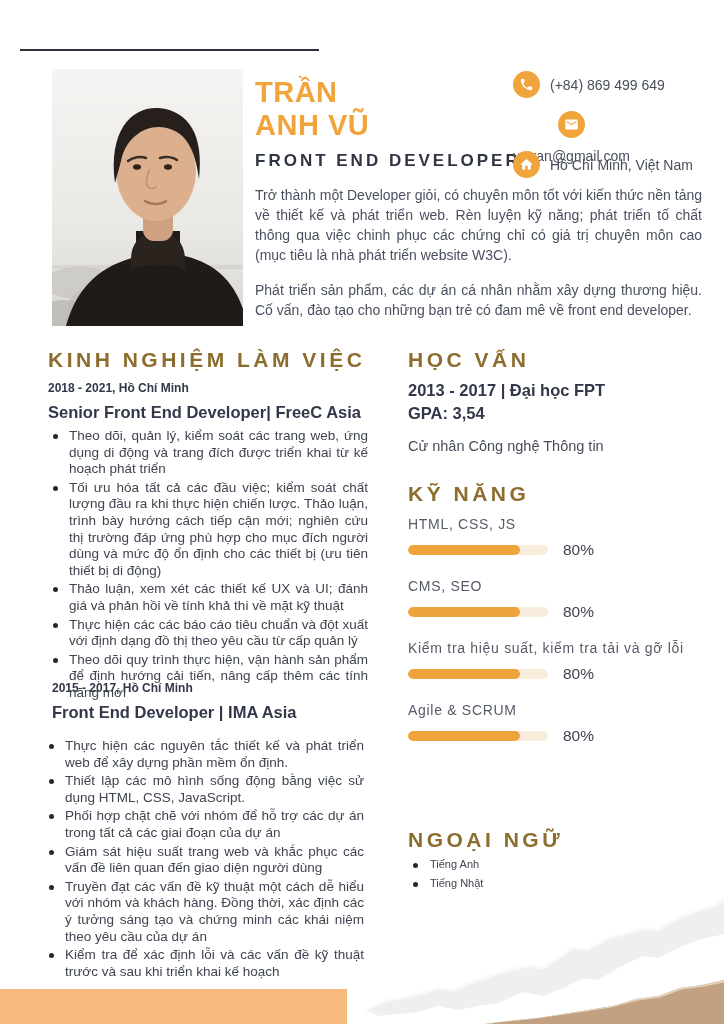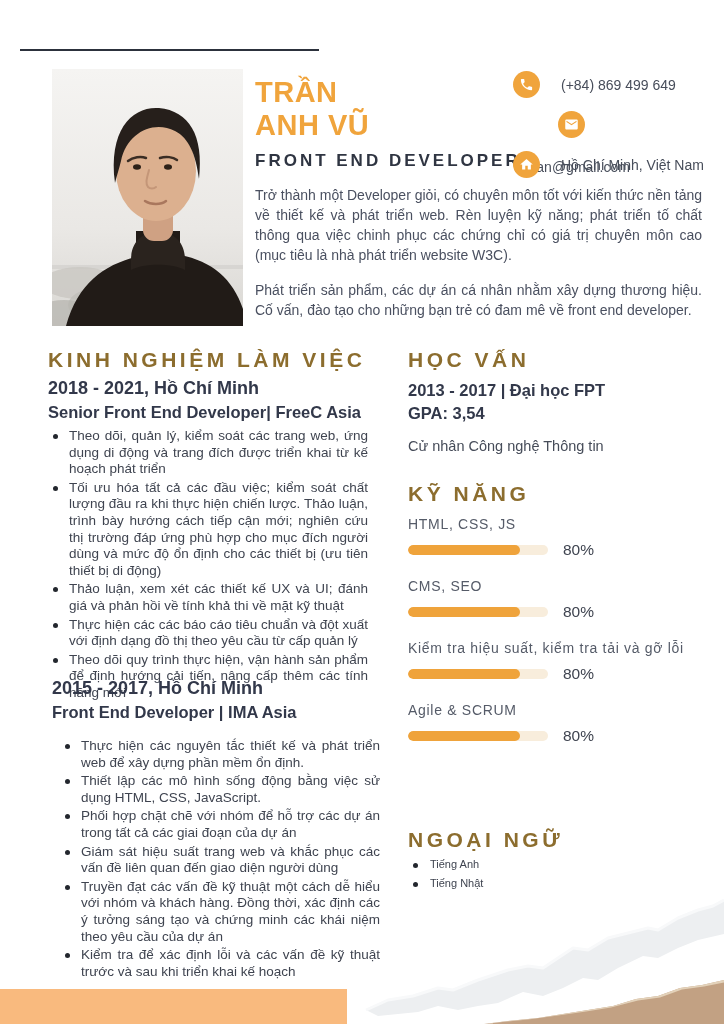--- a/index.html
+++ b/index.html
@@ -30,21 +30,21 @@
   .name {
     font-size: 29px; font-weight: 700; color: #f0a43c;
     line-height: 33px; letter-spacing: 0.5px;
   }
   .job-title {
     left: 255px; top: 151px;
     font-size: 17px; font-weight: 700; color: #2f3542;
     letter-spacing: 3px;
   }
 
-  .contact-row { display: flex; align-items: center; gap: 21px; position: absolute; left: 513px; }
+  .contact-row { display: flex; align-items: center; gap: 10px; position: absolute; left: 513px; }
   .contact-row .bubble {
     width: 27px; height: 27px; border-radius: 50%;
     background: #f0a43c; display: flex; align-items: center; justify-content: center;
     flex: 0 0 27px;
   }
   .contact-row .bubble svg { width: 15px; height: 15px; fill: #ffffff; }
   .contact-row .ctext { font-size: 14px; color: #474d5a; white-space: nowrap; }
 
   .summary {
     left: 255px; top: 185px; width: 447px;
@@ -55,37 +55,37 @@
 
   
   .sec-title {
     font-size: 21px; font-weight: 600; color: #8c6d2e;
     letter-spacing: 3.5px;
   }
 
   
   .exp-title { left: 48px; top: 348px; }
   .job-head { position: absolute; width: 330px; }
-  .job-period { font-size: 18px; font-weight: 700; color: #32384a; line-height: 24px; }
+  .job-period { font-size: 12px; font-weight: 700; color: #32384a; line-height: 24px; }
   .job-role   { font-size: 16.5px; font-weight: 700; color: #32384a; line-height: 24px; }
   .job1-head { left: 48px; top: 376px; }
   .job2-head { left: 52px; top: 676px; }
 
   ul.bullets { position: absolute; list-style: none; width: 320px; }
   ul.bullets li {
     position: relative; padding-left: 21px; margin-bottom: 2px;
     font-size: 13.5px; line-height: 16.6px; color: #3f4450;
     text-align: justify;
   }
   ul.bullets li::before {
     content: ""; position: absolute; left: 5px; top: 6px;
     width: 5px; height: 5px; border-radius: 50%; background: #23272e;
   }
   .job1-bullets { left: 48px; top: 428px; }
-  .job2-bullets { left: 60px; top: 738px; }
+  .job2-bullets { left: 44px; top: 738px; }
 
   
   .edu-title { left: 408px; top: 348px; }
   .edu-period { left: 408px; top: 381px; font-size: 16.5px; font-weight: 700; color: #32384a; }
   .edu-gpa    { left: 408px; top: 404px; font-size: 16.5px; font-weight: 700; color: #32384a; }
   .edu-degree { left: 408px; top: 438px; font-size: 14.5px; color: #464c59; }
 
   .skills-title { left: 408px; top: 482px; }
   .skills-list { left: 408px; top: 516px; width: 300px; }
   .skill-item { margin-bottom: 19px; }

